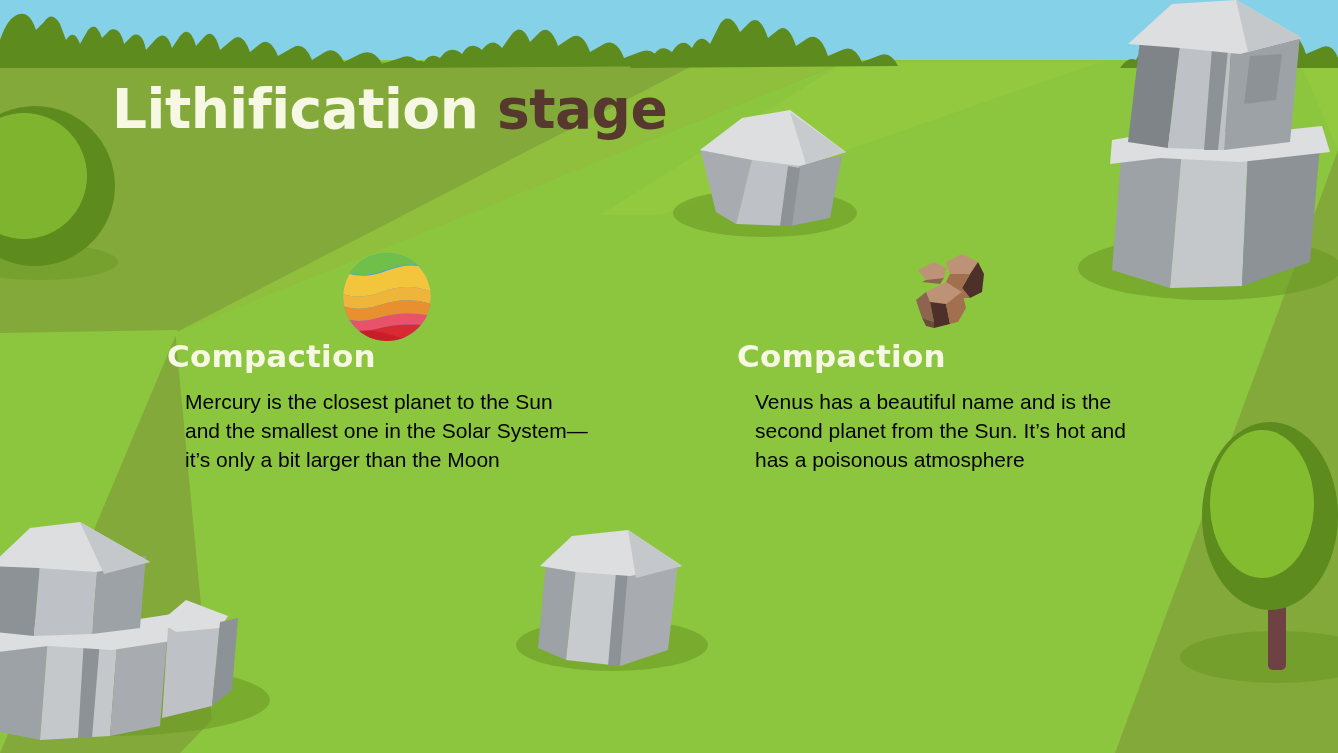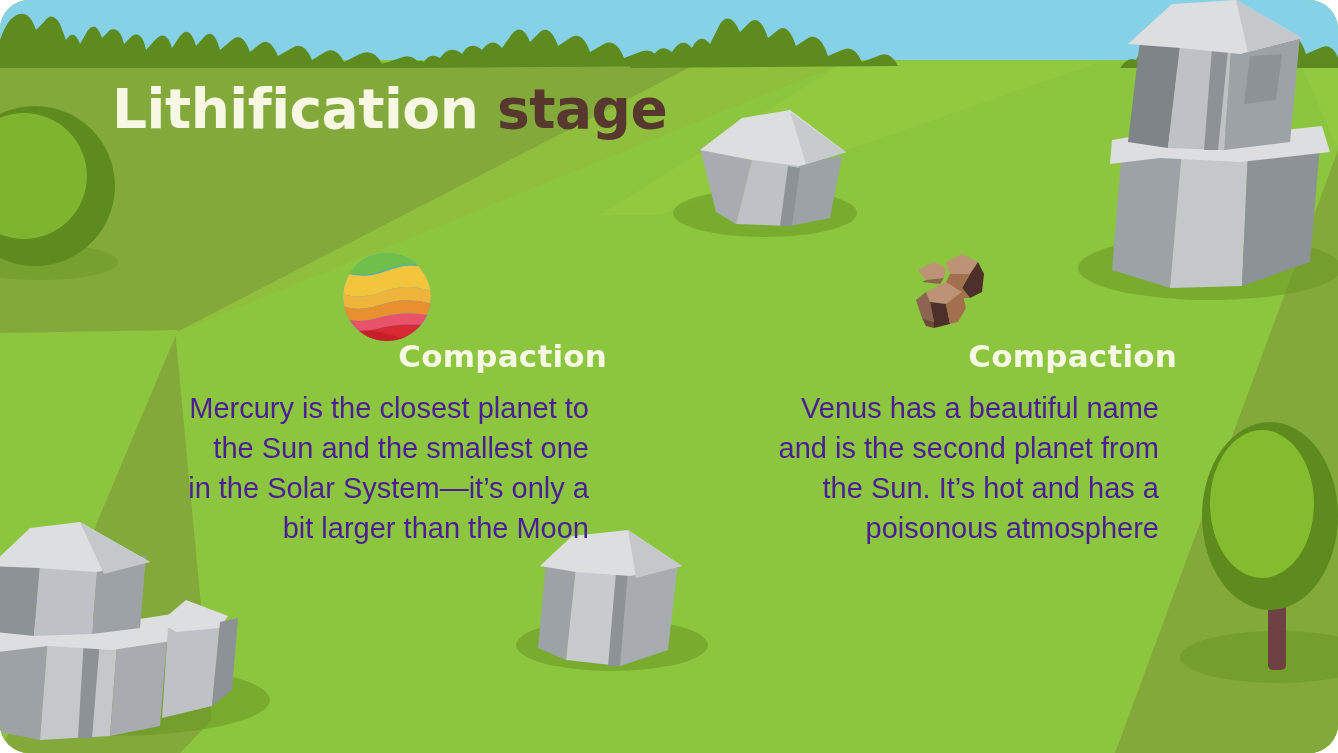--- a/index.html
+++ b/index.html
@@ -7,21 +7,20 @@
     padding: 0;
     background: #ffffff;
   }
   #slide {
     position: relative;
     width: 1338px;
     height: 753px;
     overflow: hidden;
     font-family: "DejaVu Sans", sans-serif;
     background: #8CC63E;
-    border-radius: 29px;
   }
   .layer {
     position: absolute;
     top: 0; left: 0;
     width: 1338px;
     height: 753px;
   }
   .layer svg { display: block; }
 
   
@@ -36,38 +35,38 @@
     white-space: nowrap;
     line-height: 1.1;
   }
   #title .t-main { color: #F6F8E4; }
   #title .t-accent { color: #57382E; }
 
   .column {
     position: absolute;
     top: 338px;
     width: 440px;
-    text-align: right;
+    text-align: left;
   }
   #col-left  { left: 167px; }
   #col-right { left: 737px; }
 
   .col-heading {
     font-family: "DejaVu Sans", sans-serif;
     font-size: 31px;
     font-weight: 700;
     color: #F6F8E4;
     margin: 0 0 14px 0;
     letter-spacing: 0.2px;
   }
   .col-body {
     font-family: "Liberation Sans", sans-serif;
-    font-size: 29px;
+    font-size: 21px;
     line-height: 1.38;
-    color: #4c1d95;
+    color: #000000;
     margin: 0;
     padding: 0 18px;
   }
 
   .icon-wrap {
     position: absolute;
     width: 90px;
     height: 90px;
   }
   #icon-compaction { left: 342px; top: 252px; }

